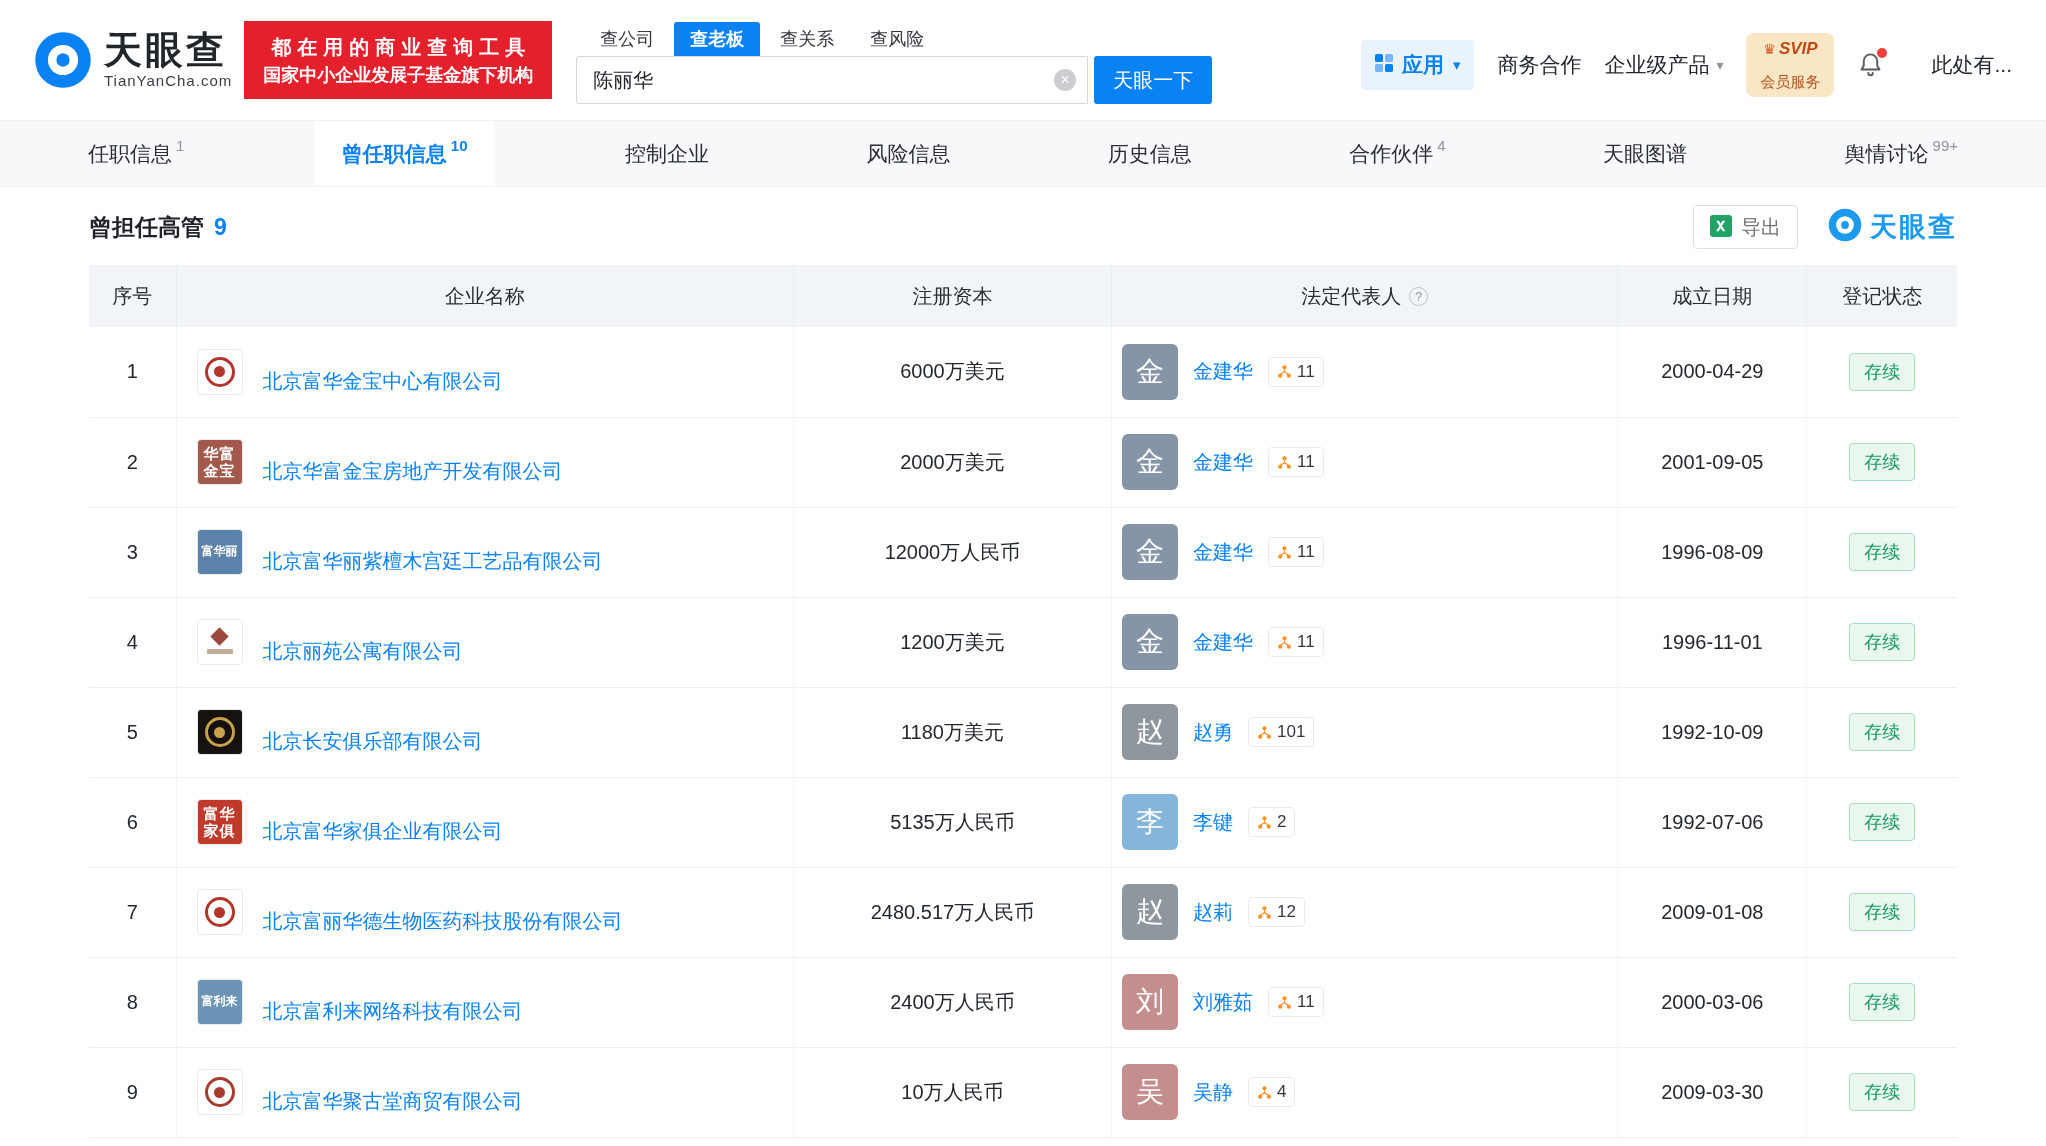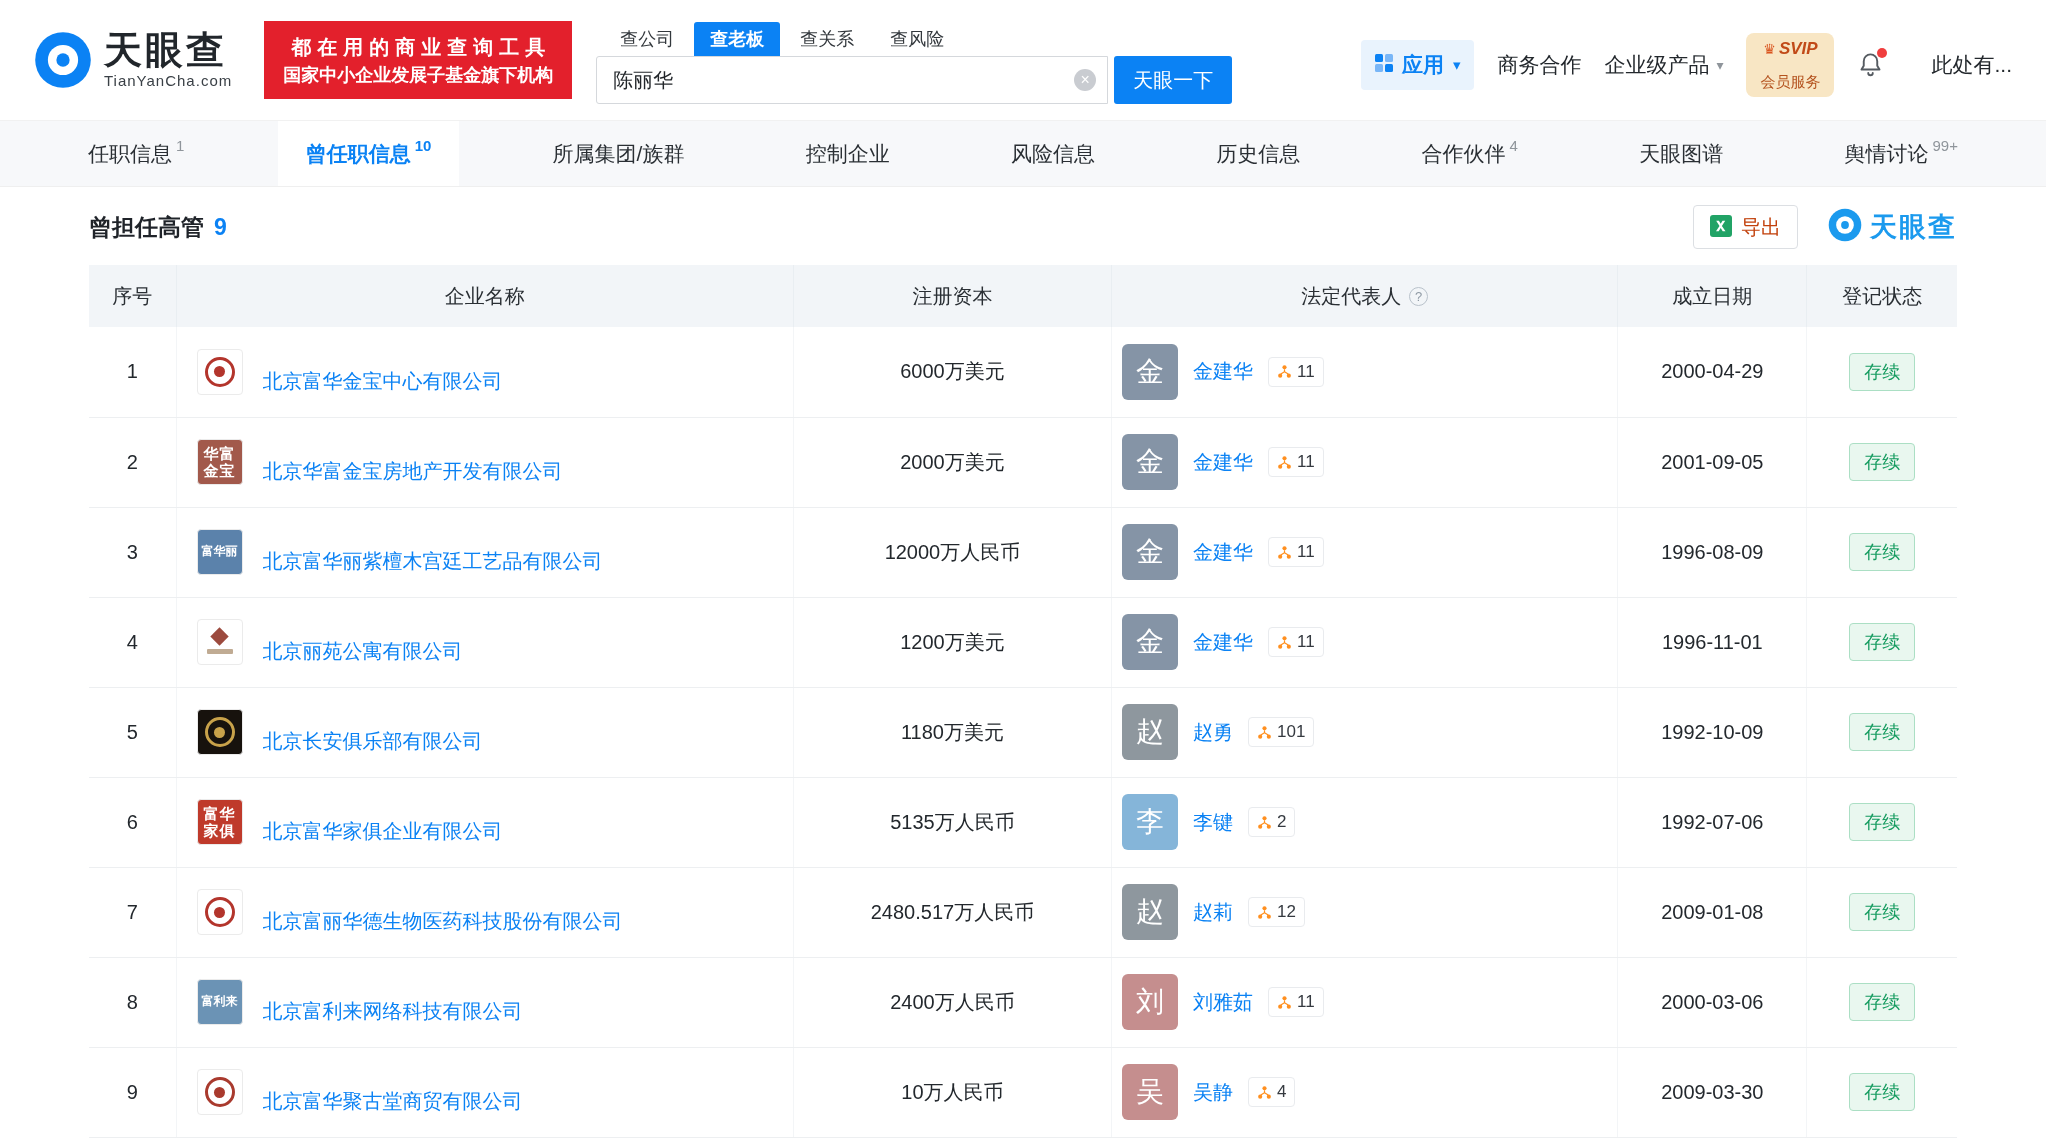--- a/index.html
+++ b/index.html
@@ -19,21 +19,21 @@
     align-items: center;
     padding: 0 34px;
     background: #fff;
   }
   .logo-group { display: flex; align-items: center; gap: 12px; flex: none; }
   .logo-icon svg { display: block; }
   .logo-text-brand { font-size: 38px; font-weight: 800; color: #21262b; letter-spacing: 3px; line-height: 1.05; }
   .logo-text-domain { font-size: 15px; color: #3a4046; letter-spacing: 1px; margin-top: 2px; }
 
   .promo-badge {
-    margin-left: 32px;
+    margin-left: 12px;
     background: #e3202c;
     color: #fff;
     width: 308px;
     padding: 11px 12px;
     text-align: center;
     flex: none;
   }
   .promo-line1 { font-size: 20px; font-weight: 700; letter-spacing: 6px; margin-right: -6px; line-height: 30px; white-space: nowrap; }
   .promo-line2 { font-size: 18px; font-weight: 700; line-height: 26px; white-space: nowrap; }
 
@@ -100,21 +100,21 @@
   .content { padding: 0 89px; background: #fff; }
   .section-header { display: flex; align-items: center; margin: 18px 0 16px; }
   .section-title { font-size: 23px; font-weight: 700; color: #1f2329; }
   .section-count { font-size: 23px; font-weight: 700; color: #0b82f4; margin-left: 10px; }
   .section-right { margin-left: auto; display: flex; align-items: center; gap: 30px; }
   .export-button {
     display: flex; align-items: center; gap: 9px;
     border: 1px solid #dcdfe3; border-radius: 4px; background: #fff;
     height: 44px; padding: 0 16px; cursor: pointer; font-family: inherit;
   }
-  .export-label { font-size: 20px; color: #c2410c; }
+  .export-label { font-size: 20px; color: #737373; }
   .brand-mark { display: flex; align-items: center; gap: 8px; }
   .brand-mark-text { font-size: 27px; font-weight: 700; color: #1b9aee; letter-spacing: 2px; }
 
   
   .company-table { width: 100%; border-collapse: collapse; table-layout: fixed; }
   .company-table th {
     background: #f2f5f8; height: 62px; font-size: 20px; font-weight: 400; color: #2a2f34;
     border-right: 1px solid #e9eef2;
   }
   .company-table th:last-child { border-right: none; }
@@ -251,24 +251,20 @@
       <div class="page-tab">
         <span class="page-tab-label">任职信息</span>
         <sup class="page-tab-count">1</sup>
       </div>
 
       <div class="page-tab active">
         <span class="page-tab-label">曾任职信息</span>
         <sup class="page-tab-count">10</sup>
       </div>
 
-      <div class="page-tab">
-        <span class="page-tab-label">所属集团/族群</span>
-
-      </div>
 
       <div class="page-tab">
         <span class="page-tab-label">控制企业</span>
 
       </div>
 
       <div class="page-tab">
         <span class="page-tab-label">风险信息</span>
 
       </div>

